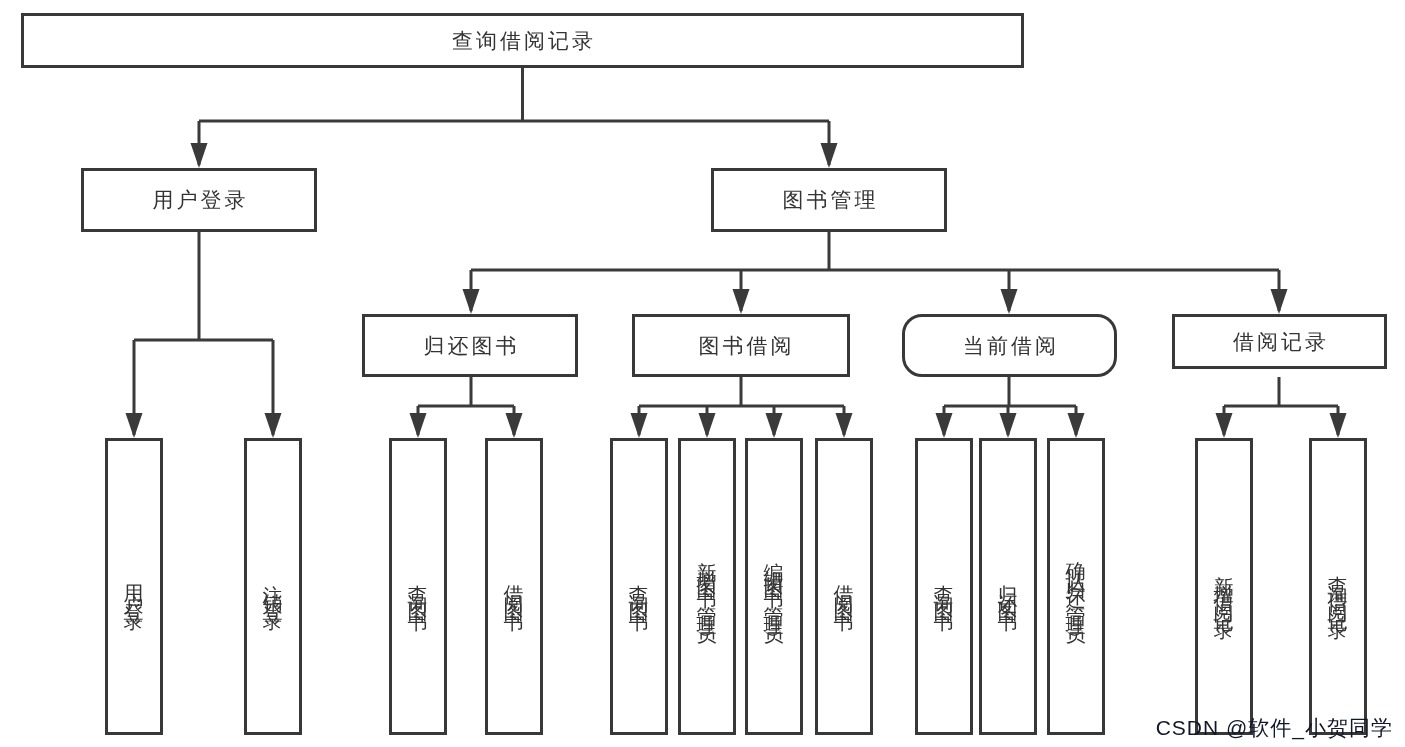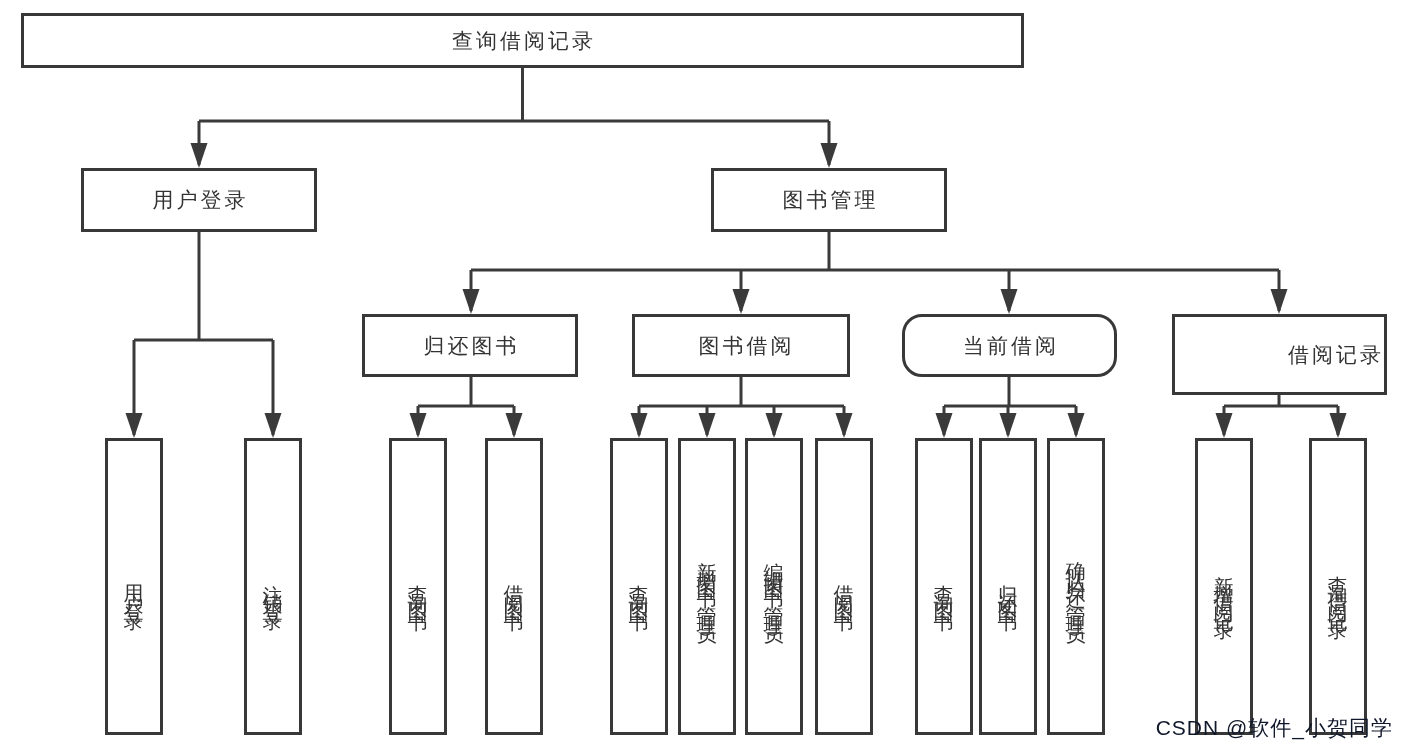--- a/index.html
+++ b/index.html
@@ -98,21 +98,21 @@
 
   <div class="node h" style="left:362px; top:314px; width:216px; height:63px;">
     <span>归还图书</span>
   </div>
   <div class="node h" style="left:632px; top:314px; width:218px; height:63px;padding-left:8px;">
     <span>图书借阅</span>
   </div>
   <div class="node h" style="left:902px; top:314px; width:215px; height:63px;border-radius:20px;">
     <span>当前借阅</span>
   </div>
-  <div class="node h" style="left:1172px; top:314px; width:215px; height:81px;justify-content:flex-end;">
+  <div class="node h" style="left:1172px; top:314px; width:215px; height:55px;">
     <span>借阅记录</span>
   </div>
 
   <div class="node v" style="left:105px; top:438px; width:58px; height:297px;">
     <span>用户登录</span>
   </div>
   <div class="node v" style="left:244px; top:438px; width:58px; height:297px;">
     <span>注销登录</span>
   </div>
 

